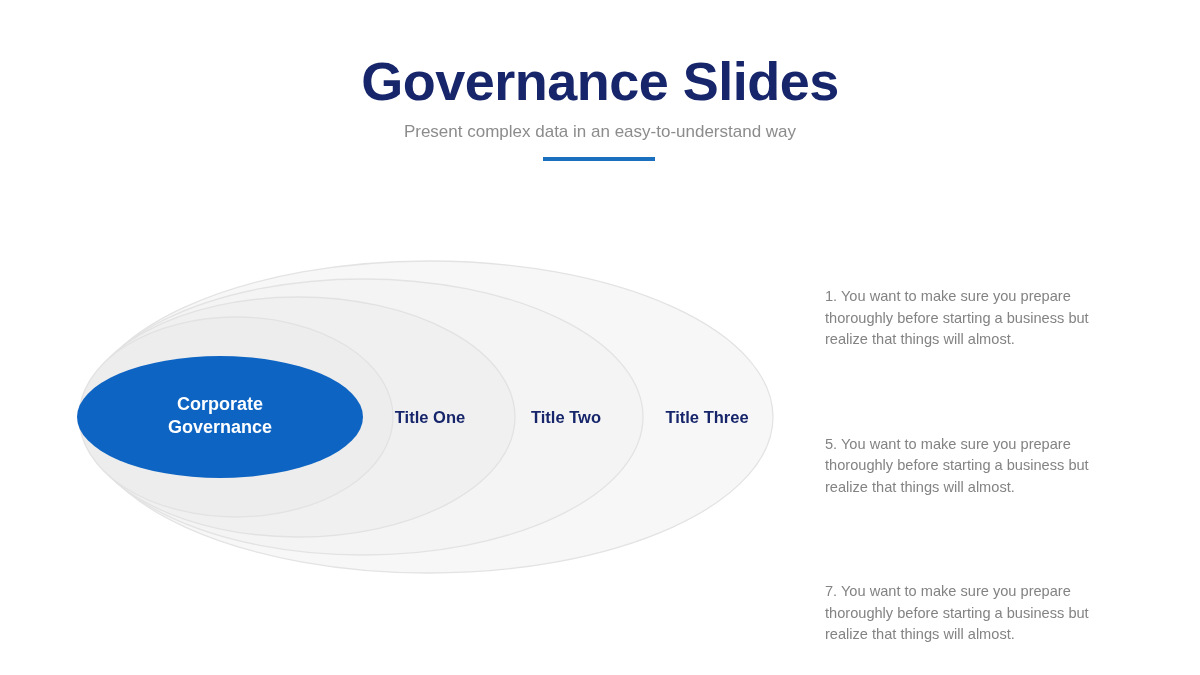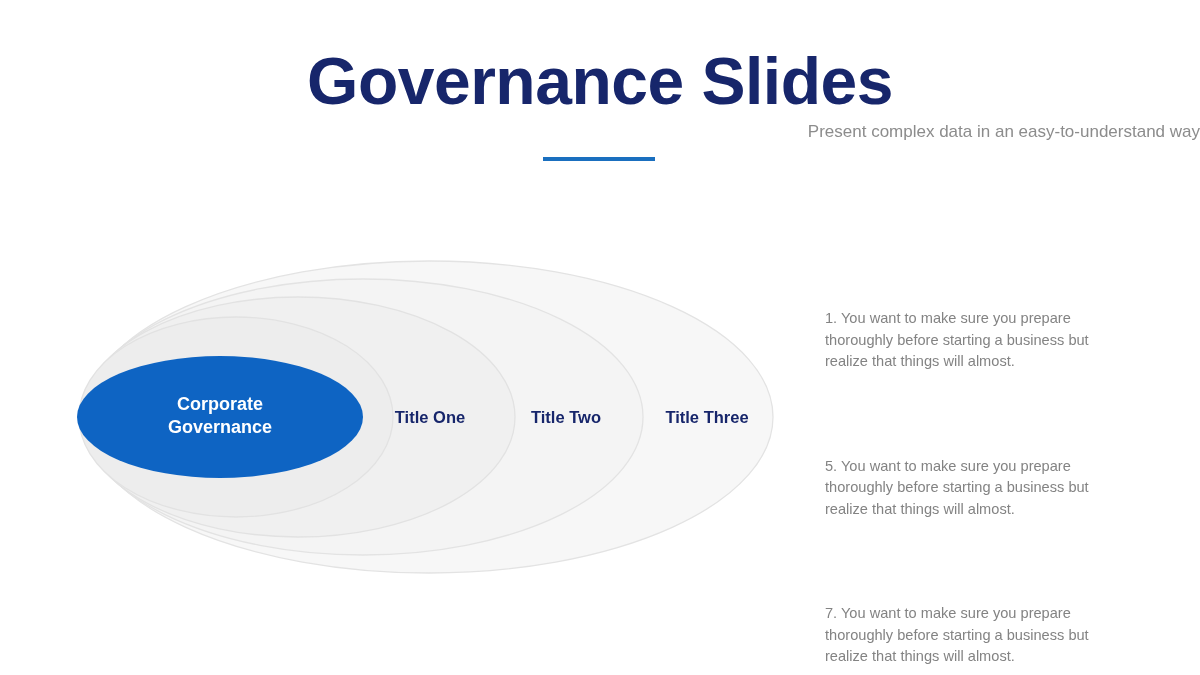--- a/index.html
+++ b/index.html
@@ -27,33 +27,33 @@
     top: 0;
     width: 1200px;
     text-align: center;
   }
   #page-title {
     position: absolute;
     left: 0;
     top: 44px;
     width: 1200px;
     text-align: center;
-    font-size: 66px;
+    font-size: 54px;
     line-height: 74px;
     font-weight: bold;
     letter-spacing: -0.5px;
     color: #17266b;
     white-space: nowrap;
   }
   #page-subtitle {
     position: absolute;
     left: 0;
     top: 120px;
     width: 1200px;
-    text-align: right;
+    text-align: center;
     font-size: 17px;
     line-height: 24px;
     font-weight: normal;
     color: #8c8c8c;
     white-space: nowrap;
   }
   #title-accent-bar {
     position: absolute;
     left: 543px;
     top: 157px;
@@ -88,21 +88,20 @@
     font-size: 18px;
     fill: #ffffff;
   }
 
   
   #description-list {
     position: absolute;
     left: 825px;
     top: 286px;
     width: 300px;
-    margin-top: 22px;
   }
   .description-item {
     font-size: 14.6px;
     line-height: 21.5px;
     color: #838383;
     margin-bottom: 0;
     width: 298px;
   }
   .description-item + .description-item {
     margin-top: 83px;

